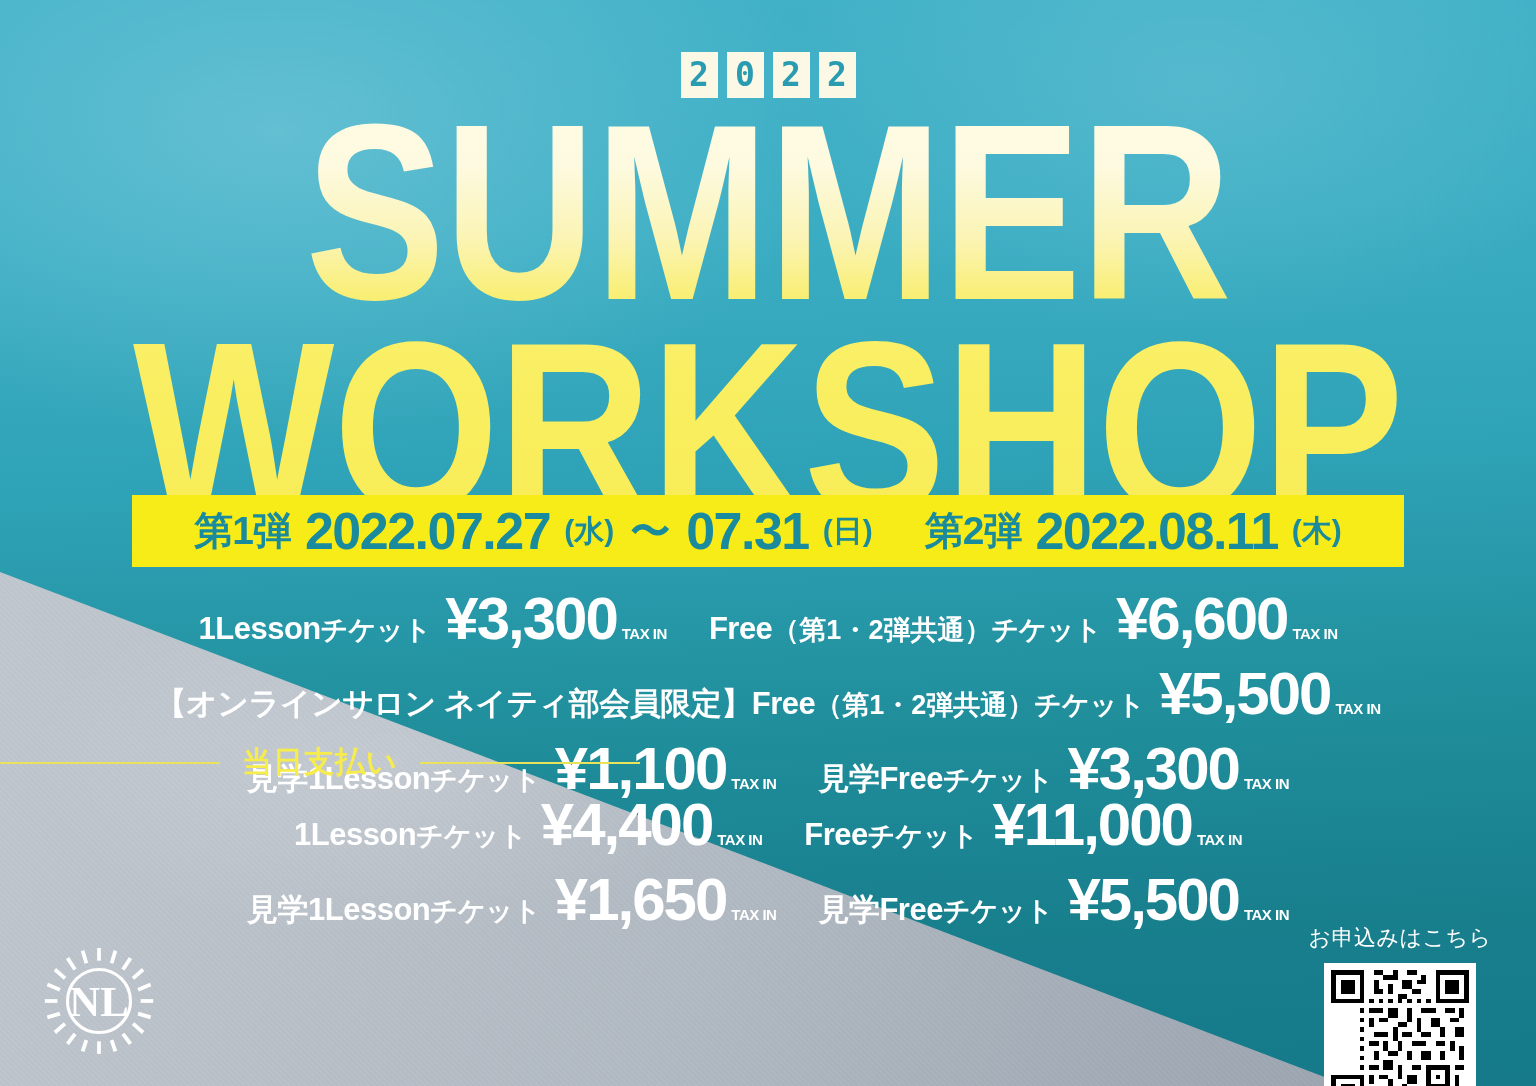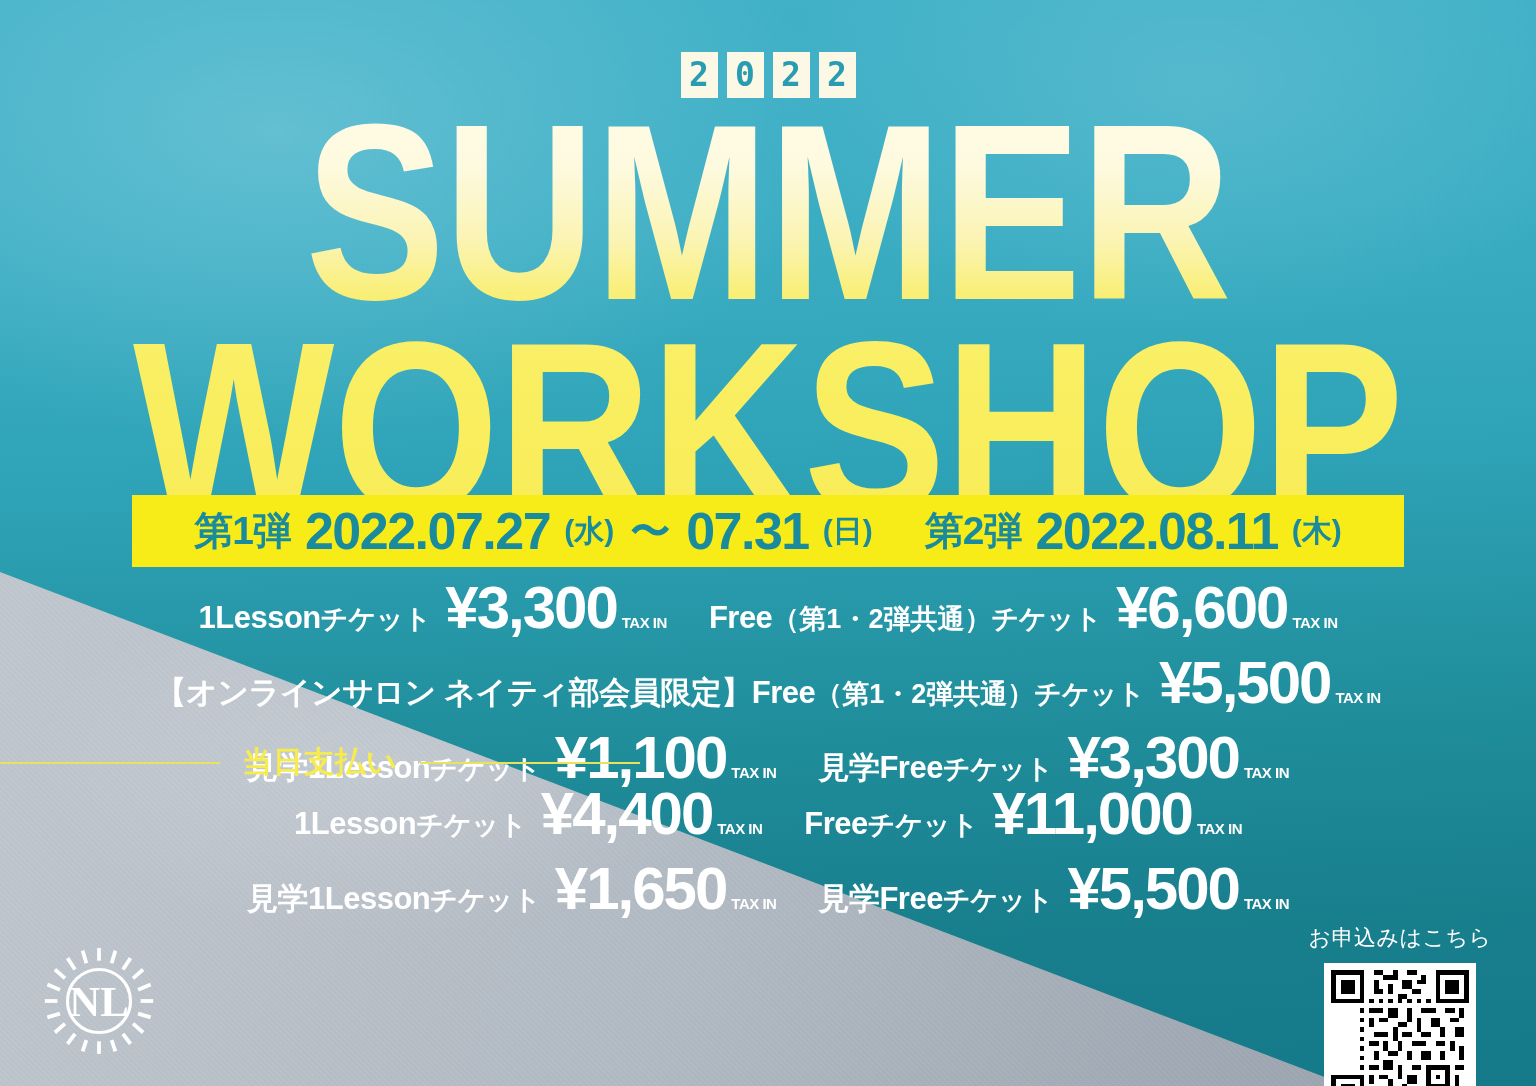--- a/index.html
+++ b/index.html
@@ -157,20 +157,21 @@
     text-align: center;
     color: #ffffff;
   }
   .price-row {
     display: flex;
     align-items: baseline;
     justify-content: center;
     white-space: nowrap;
     line-height: 1.0;
     margin-bottom: 15px;
+    margin-top: 11px;
   }
   .price-row .name {
     font-size: 31px;
     font-weight: 700;
     letter-spacing: -0.5px;
   }
   .price-row .jp  { font-size: 27px; font-weight: 700; }
   .price-row .amt {
     font-size: 60px;
     font-weight: 700;

